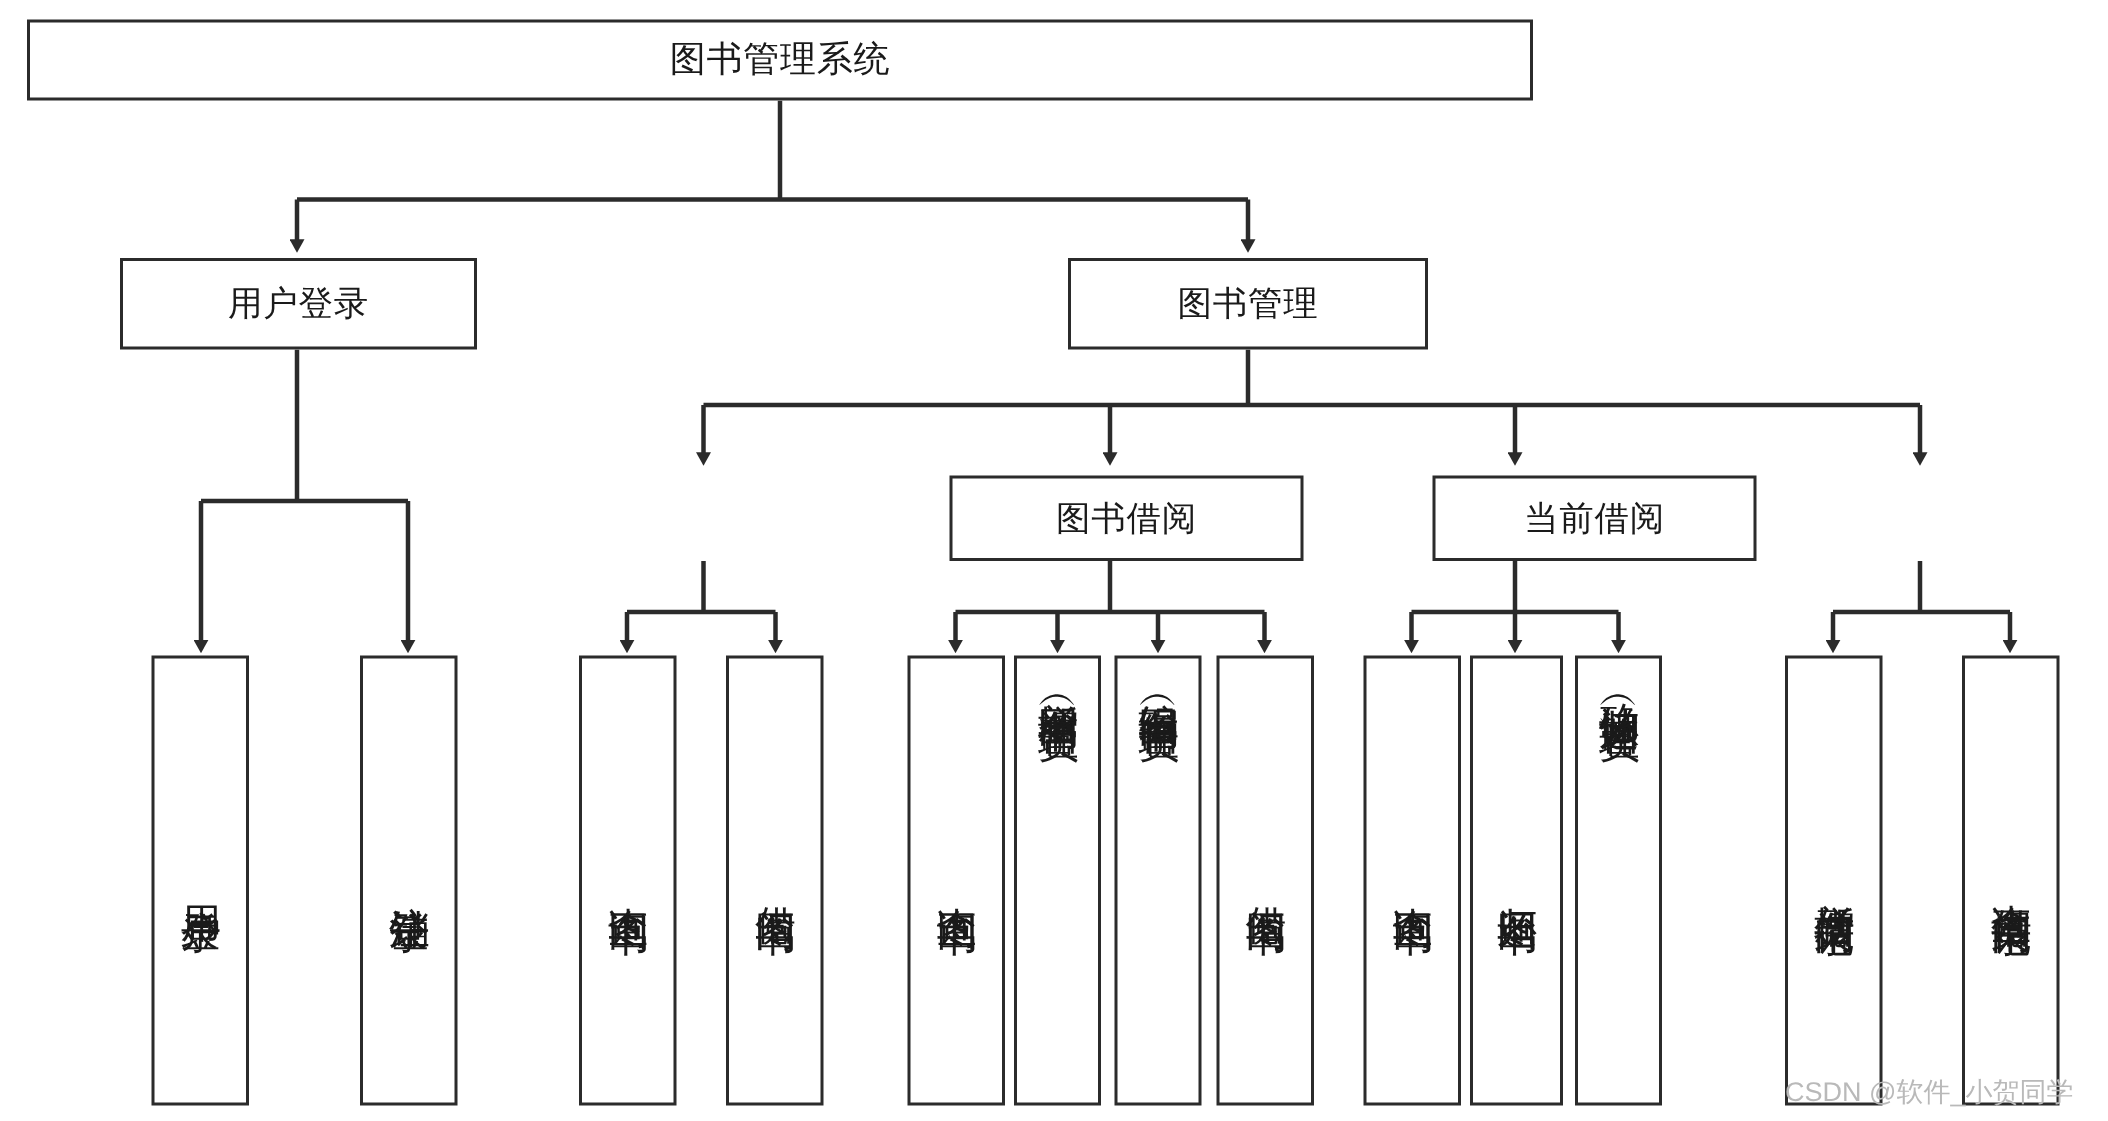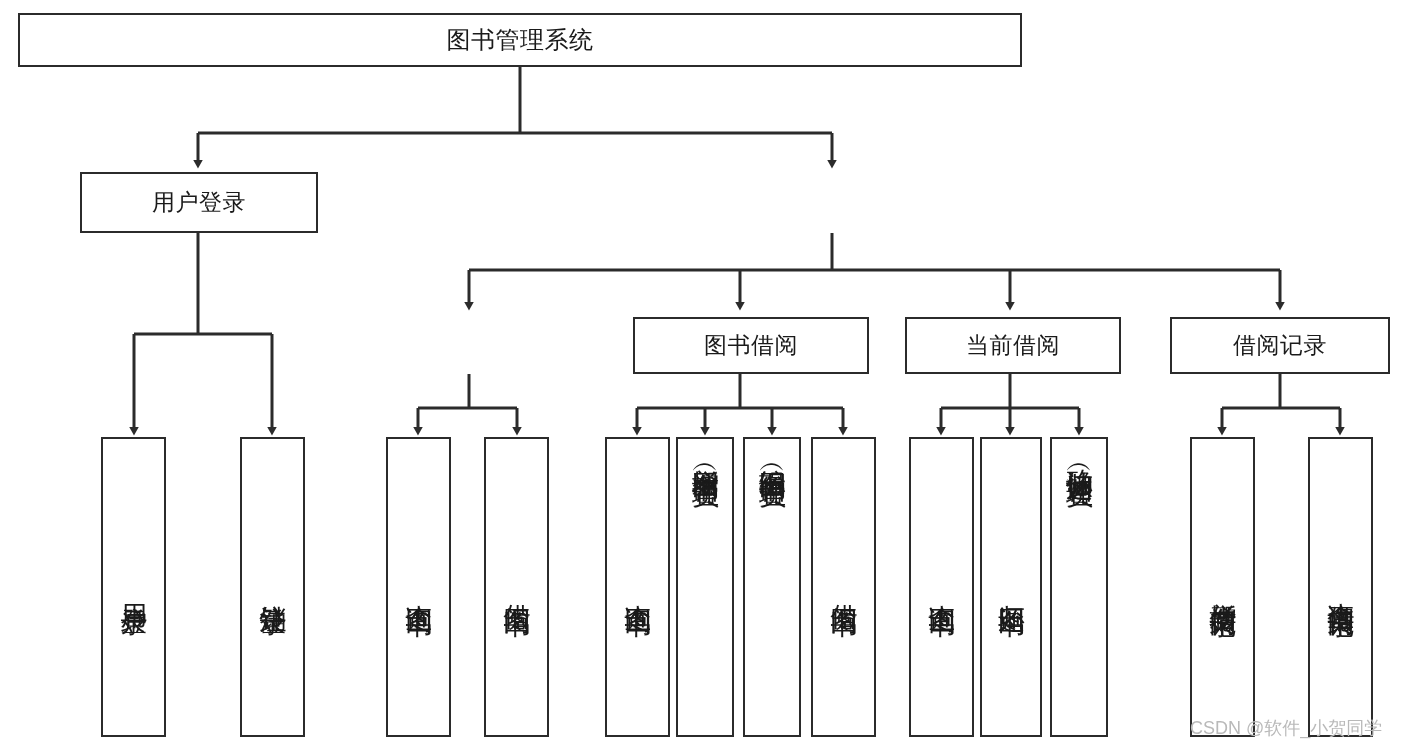--- a/index.html
+++ b/index.html
@@ -132,33 +132,33 @@
   </svg>
 
   <div class="node horiz root" style="left:18px; top:13px; width:1004px; height:54px;">
     <span class="label">图书管理系统</span>
   </div>
 
   <div class="node horiz" style="left:80px; top:172px; width:238px; height:61px;">
     <span class="label">用户登录</span>
   </div>
 
+  <div class="node horiz" style="left:712px; top:172px; width:240px; height:61px;">
+    <span class="label">图书管理</span>
+  </div>
 
 
   <div class="node horiz" style="left:633px; top:317px; width:236px; height:57px;">
     <span class="label">图书借阅</span>
   </div>
 
-  <div class="node horiz" style="left:905px; top:317px; width:216px; height:57px;">
+  <div class="node horiz" style="left:955px; top:317px; width:216px; height:57px;">
     <span class="label">当前借阅</span>
   </div>
 
-  <div class="node horiz" style="left:1170px; top:317px; width:220px; height:57px;">
-    <span class="label">借阅记录</span>
-  </div>
 
   <div class="node vert mid" style="left:101px; top:437px; width:65px; height:300px;">
     <span class="label">用户登录</span>
   </div>
 
   <div class="node vert mid" style="left:240px; top:437px; width:65px; height:300px;">
     <span class="label">注销登录</span>
   </div>
 
   <div class="node vert mid" style="left:386px; top:437px; width:65px; height:300px;">

